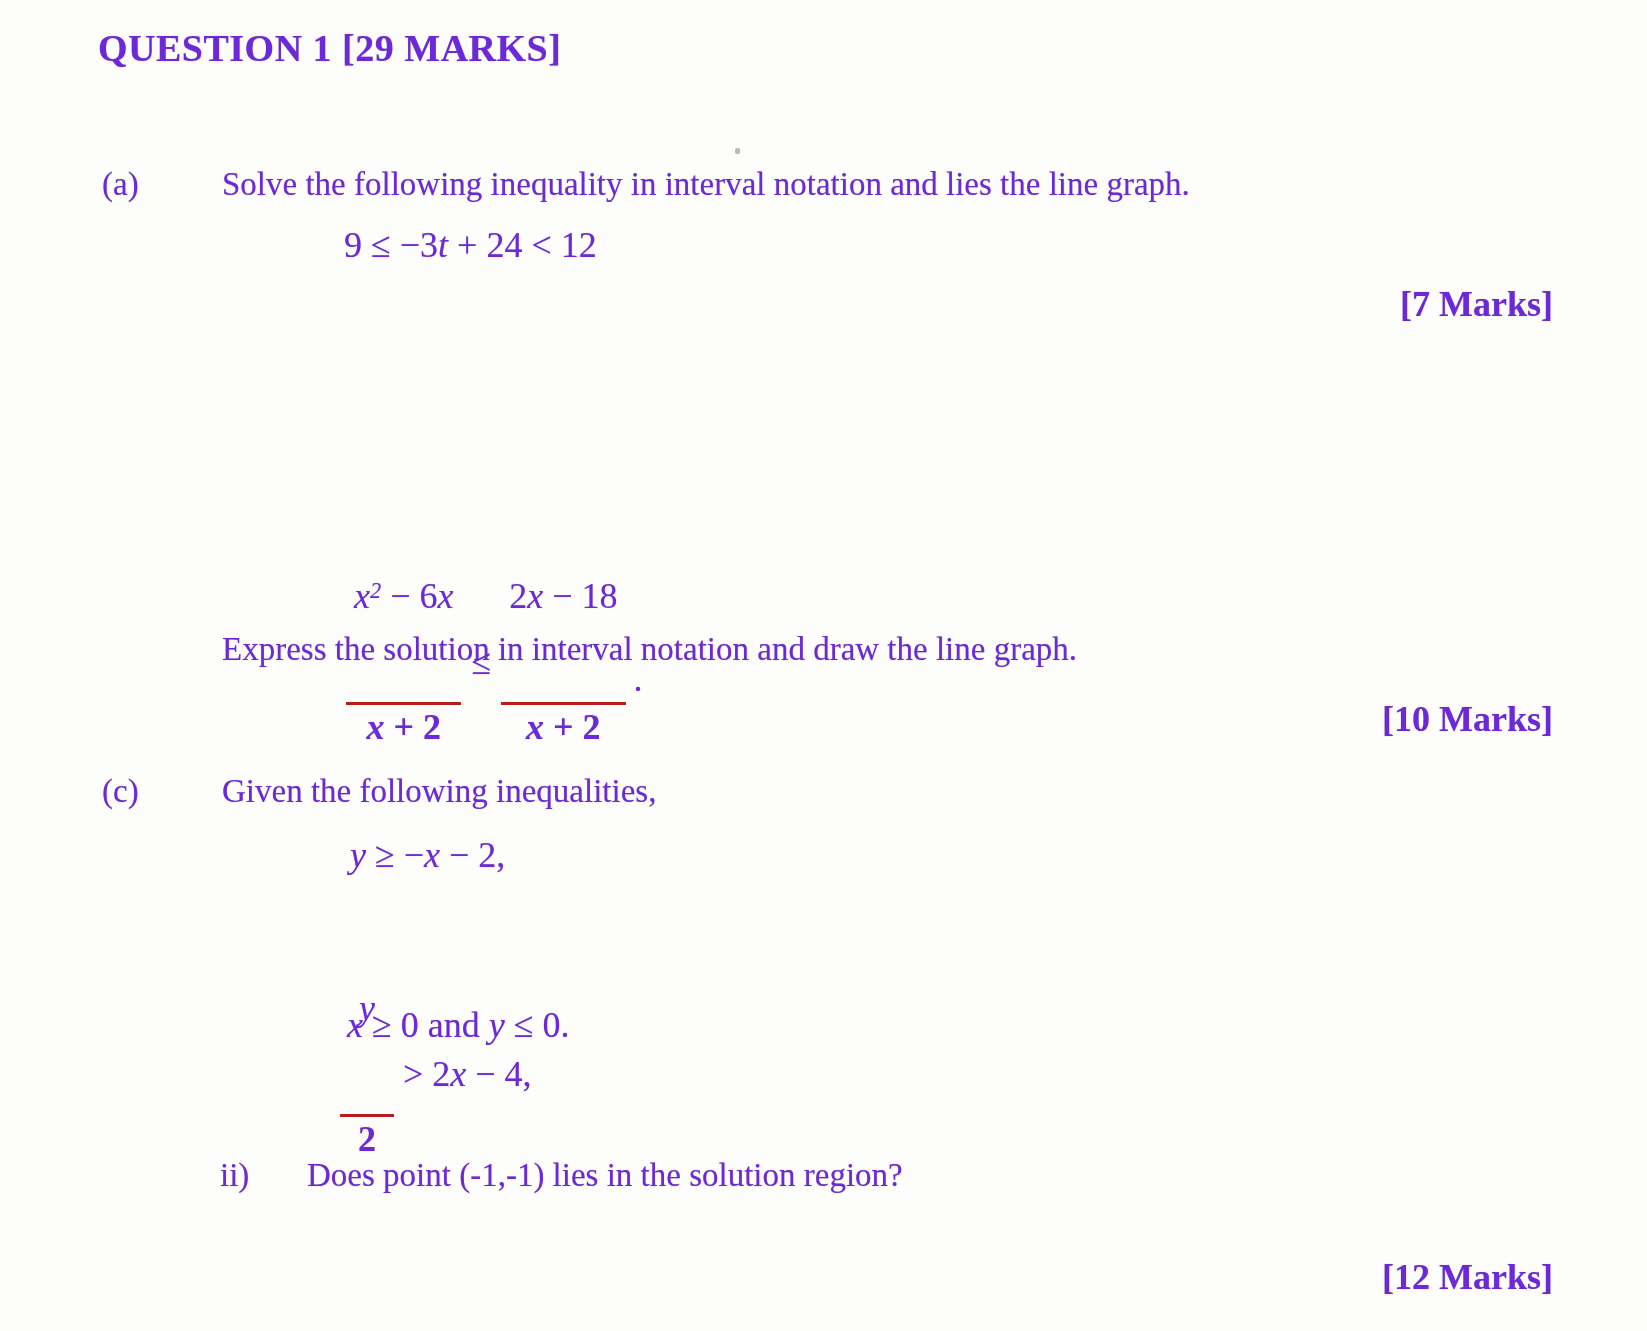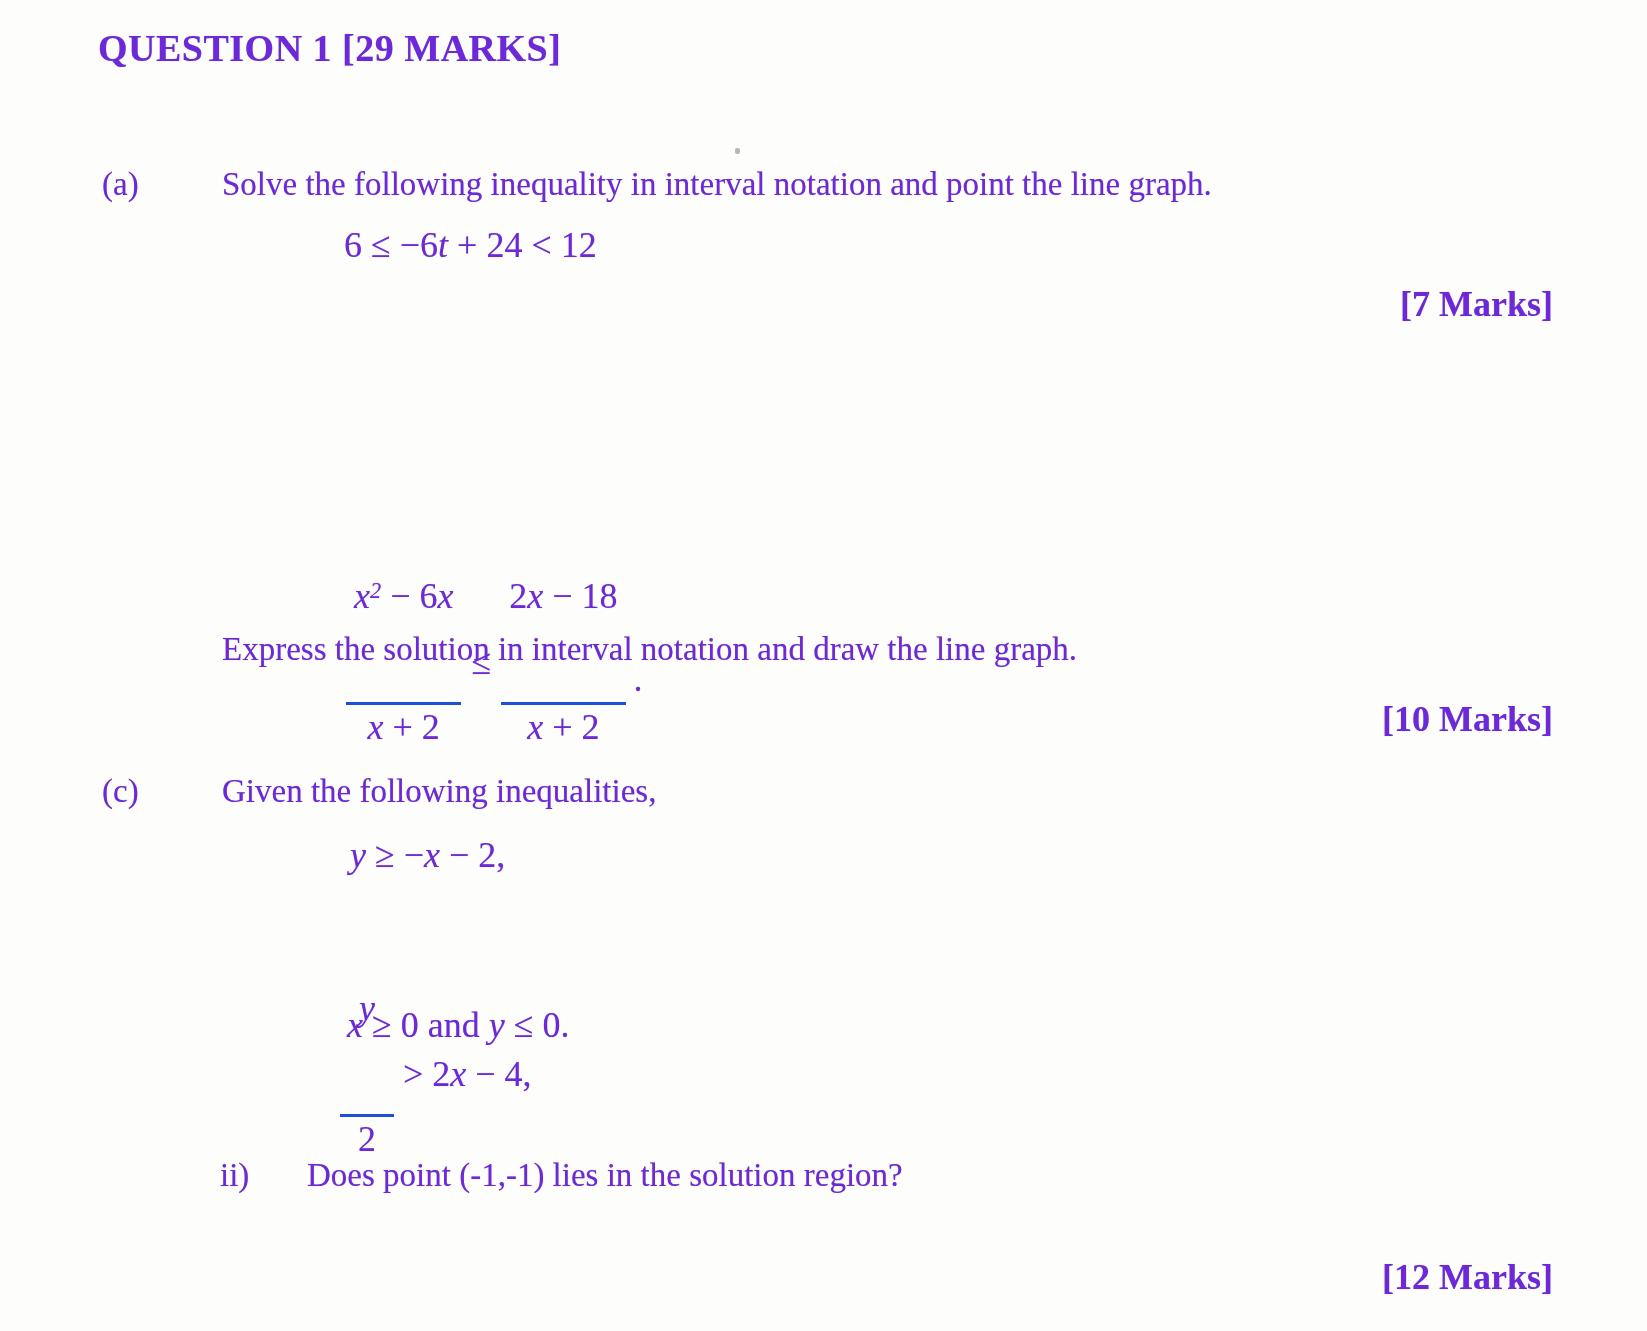--- a/index.html
+++ b/index.html
@@ -27,21 +27,21 @@
     position: absolute;
     display: flex;
     align-items: center;
     font-size: 36px;
     white-space: pre;
   }
   .it { font-style: italic; }
   .sup { font-size: 0.62em; position: relative; top: -0.45em; font-style: italic; }
   .frac { display: inline-block; text-align: center; }
   .frac .num, .frac .den { display: block; padding: 1px 8px; line-height: 1.18; white-space: pre; }
-  .frac .den { border-top: 3px solid #1d4ed8; }
+  .frac .den { border-top: 3px solid #b91c1c; font-weight: bold; }
   .relop { padding: 0 10px; }
   .period { align-self: center; padding-left: 8px; margin-top: 34px; }
   .marks {
     position: absolute;
     right: 94px;
     font-size: 36px;
     font-weight: bold;
     white-space: nowrap;
   }
   .sub { position: absolute; left: 225px; font-size: 33px; white-space: nowrap; }
@@ -58,25 +58,25 @@
 </head>
 <body>
 
 <div class="page">
 
   <div class="title">QUESTION 1 [29 MARKS]</div>
 
   <div class="artifact"></div>
 
   <div class="row" style="top:166px">
-    <span class="plabel">(a)</span><span>Solve the following inequality in interval notation and point the line graph.</span>
+    <span class="plabel">(a)</span><span>Solve the following inequality in interval notation and lies the line graph.</span>
   </div>
 
   <div class="mathline" style="left:344px; top:224px">
-    <span>6 ≤ −6</span><span class="it">t</span><span> + 24 &lt; 12</span>
+    <span>9 ≤ −3</span><span class="it">t</span><span> + 24 &lt; 12</span>
   </div>
 
   <div class="marks" style="top:283px">[7 Marks]</div>
 
 
   <div class="mathline" style="left:346px; top:490px">
     <span class="frac">
       <span class="num"><span class="it">x</span><span class="sup">2</span><span> − 6</span><span class="it">x</span></span>
       <span class="den"><span class="it">x</span><span> + 2</span></span>
     </span>

